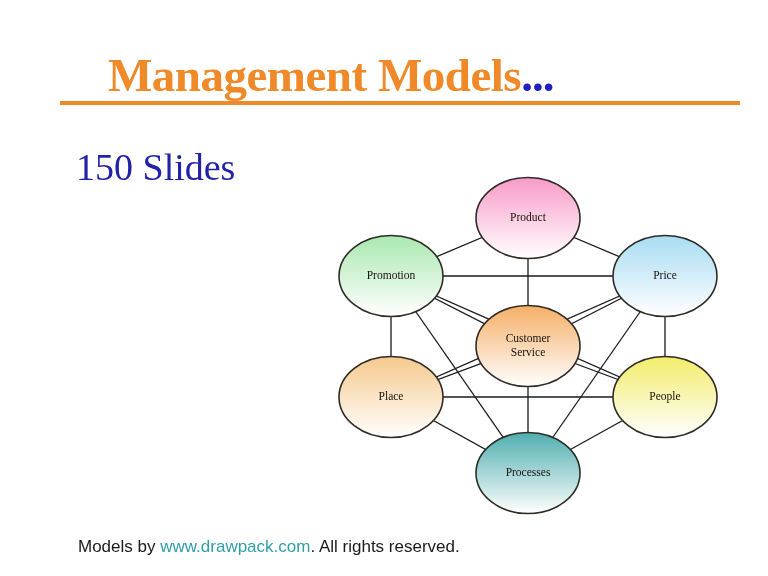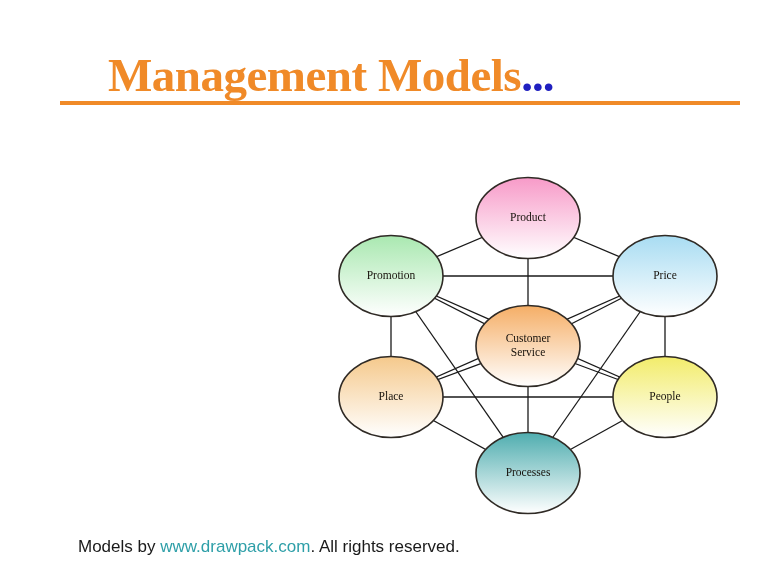--- a/index.html
+++ b/index.html
@@ -97,20 +97,21 @@
 </head>
 <body>
 
 <div id="slide">
 
   <div id="title-block">
     <div id="title-text"><span class="title-main">Management Models</span><span class="title-dots">...</span></div>
   </div>
   <div id="title-rule"></div>
 
+  <div id="subtitle">150 Slides</div>
 
   <div id="diagram">
     <svg id="diagram-svg" width="402" height="352" viewBox="0 0 402 352">
       <defs id="grad-defs">
           <linearGradient id="g-product" x1="0" y1="0" x2="0" y2="1">
             <stop offset="0%" stop-color="#F79AC8"></stop>
             <stop offset="100%" stop-color="#FFFFFF"></stop>
           </linearGradient>
           <linearGradient id="g-promotion" x1="0" y1="0" x2="0" y2="1">
             <stop offset="0%" stop-color="#A9E8B0"></stop>

